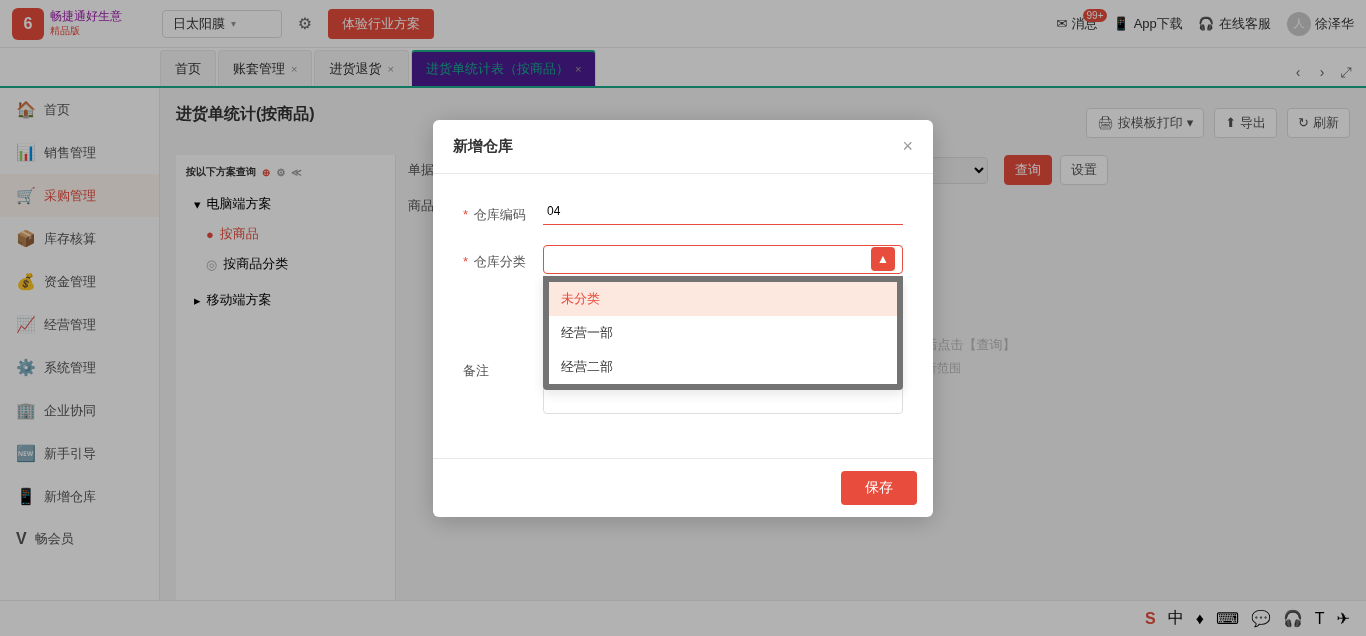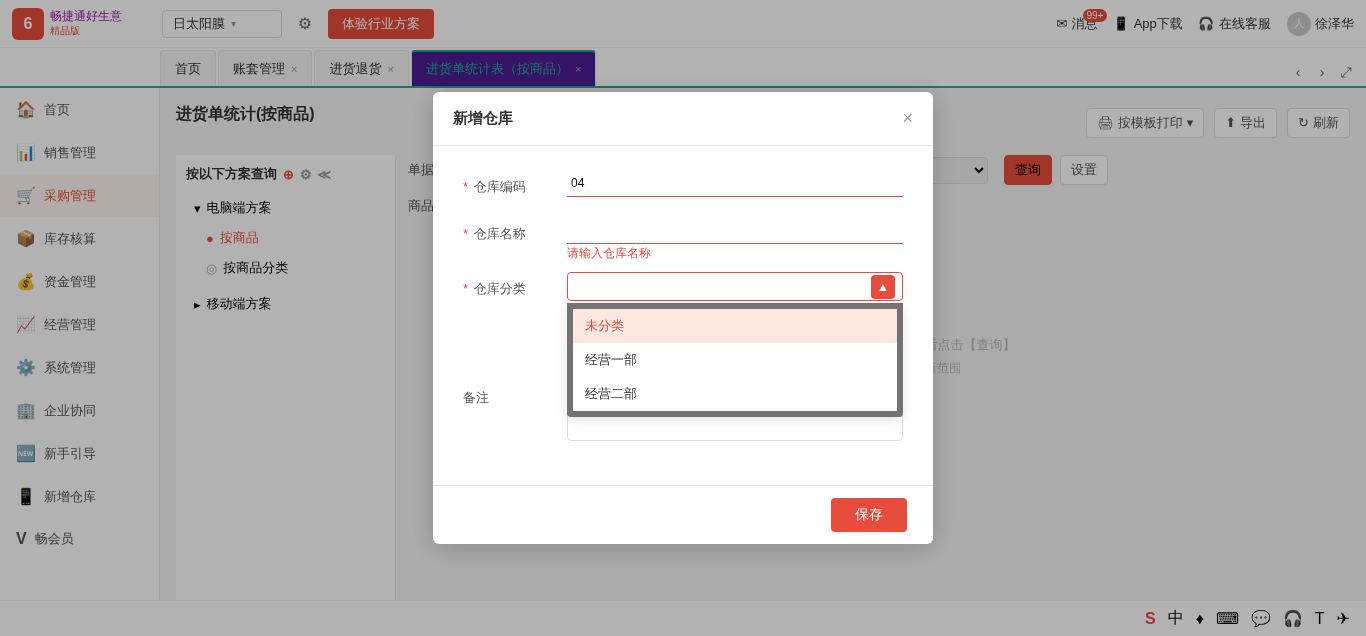--- a/index.html
+++ b/index.html
@@ -168,21 +168,21 @@
       padding: 5px 10px;
       border: 1px solid #ddd;
       border-radius: 4px;
       font-size: 13px;
       cursor: pointer;
       background: #fff;
       color: #555;
     }
     .toolbar-btn.orange {
       background: #e84c3d;
-      color: #000000;
+      color: #ffffff;
       border-color: #e84c3d;
     }
     .query-field {
       display: flex; align-items: center; gap: 6px;
       font-size: 13px; color: #555;
     }
     .query-input {
       border: 1px solid #ddd;
       border-radius: 4px;
       padding: 4px 8px;
@@ -200,21 +200,21 @@
     
     .left-panel {
       width: 220px;
       background: #fff;
       border-right: 1px solid #e8e8e8;
       padding: 10px;
       flex-shrink: 0;
     }
     .panel-header {
       display: flex; align-items: center; gap: 6px;
-      font-size: 13px; font-weight: bold; color: #333;
+      font-size: 10px; font-weight: bold; color: #333;
       margin-bottom: 10px;
     }
     .plan-item {
       display: flex; align-items: center; gap: 6px;
       padding: 6px 8px;
       font-size: 13px;
       cursor: pointer;
       border-radius: 4px;
     }
     .plan-item.active { color: #e84c3d; }
@@ -245,21 +245,20 @@
       border-bottom: 1px solid #e8e8e8;
       display: flex; align-items: center; justify-content: space-between;
     }
     .modal-title { font-size: 15px; font-weight: bold; color: #333; }
     .modal-close { font-size: 18px; color: #999; cursor: pointer; }
     .modal-body { padding: 24px 30px; }
     .form-row {
       display: flex; align-items: flex-start;
       margin-bottom: 20px;
       position: relative;
-      gap: 24px;
     }
     .form-label {
       width: 80px;
       font-size: 13px;
       color: #555;
       padding-top: 8px;
       flex-shrink: 0;
     }
     .form-label .required { color: #e84c3d; margin-right: 2px; }
     .form-input {
@@ -326,21 +325,21 @@
       flex: 1;
       border: 1px solid #ddd;
       border-radius: 4px;
       padding: 6px 8px;
       font-size: 13px;
       resize: none;
       height: 60px;
       outline: none;
     }
     .modal-footer {
-      padding: 12px 26px;
+      padding: 12px 16px;
       display: flex; justify-content: flex-end; gap: 10px;
       border-top: 1px solid #e8e8e8;
     }
     .btn-save {
       background: #e84c3d;
       color: #fff;
       border: none;
       border-radius: 4px;
       padding: 8px 24px;
       font-size: 14px;
@@ -594,30 +593,20 @@
     <div class="modal-body">
 
       <div class="form-row">
         <div class="form-label">
           <span class="required">*</span>
           <span>仓库编码</span>
         </div>
         <input class="form-input" type="text" value="04" style="">
       </div>
 
-      <div class="form-row" style="margin-bottom:28px;">
-        <div class="form-label">
-          <span class="required">*</span>
-          <span>仓库名称</span>
-        </div>
-        <div style="flex:1;position:relative;">
-          <input class="form-input error" type="text" style="width: 100%;">
-          <div class="error-tip" style="position:absolute;left:0;bottom:-18px;color:#e84c3d;font-size:12px;">请输入仓库名称</div>
-        </div>
-      </div>
 
       <div class="form-row" style="margin-top:10px;">
         <div class="form-label">
           <span class="required">*</span>
           <span>仓库分类</span>
         </div>
         <div class="form-select-wrapper">
           <input class="form-select-input" type="text" style="">
           <div class="form-select-arrow">▲</div>
           

